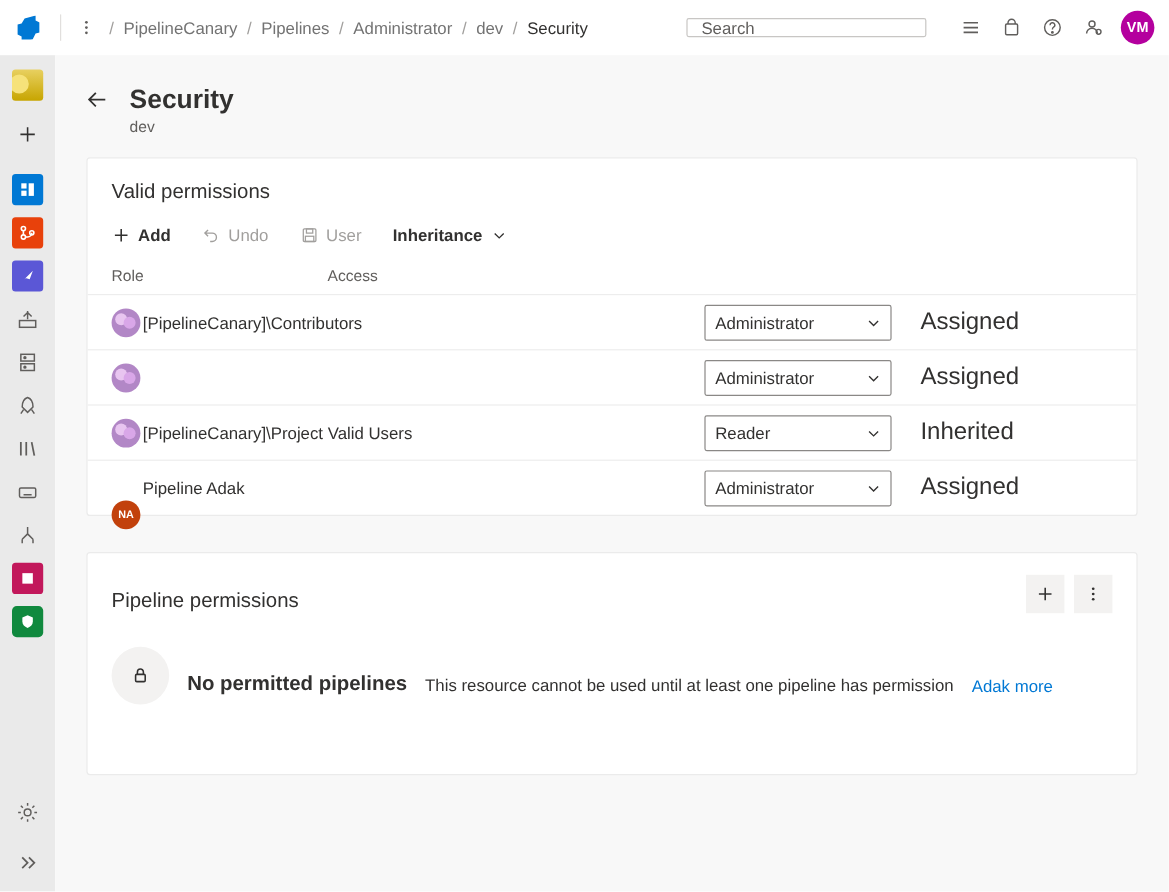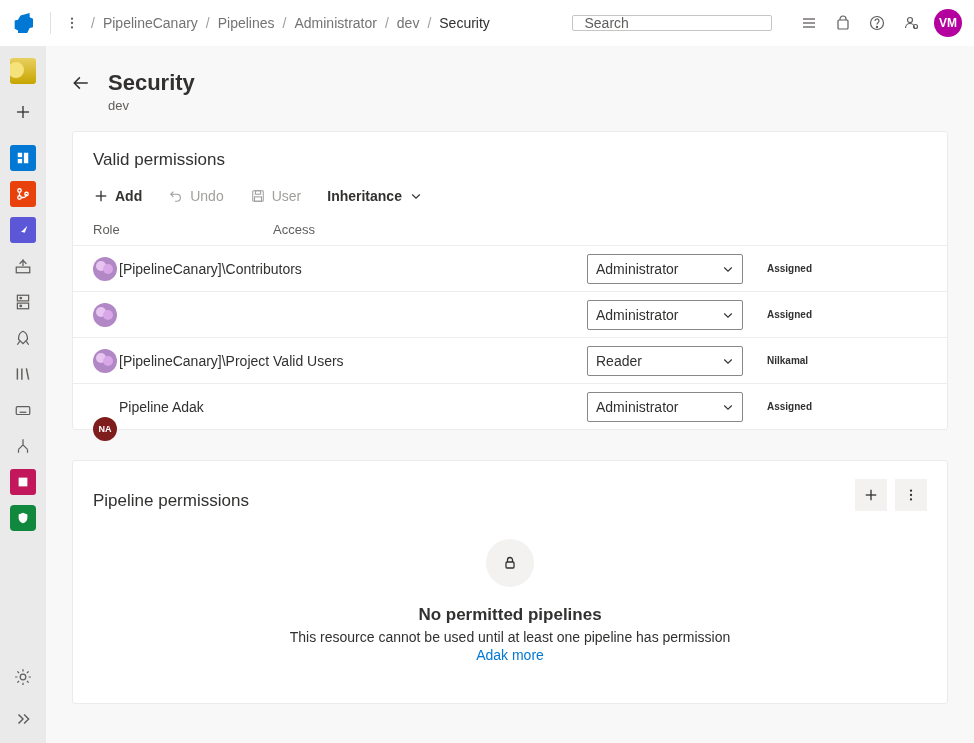--- a/index.html
+++ b/index.html
@@ -48,30 +48,30 @@
   .col-user { flex:1; }
   .col-role { width:180px; }
   .col-access { width:160px; }
 
   .urow { display:flex; align-items:center; height:46px; border-top:1px solid #ededed; padding:0 20px; }
   .urow .uinfo { flex:1; display:flex; align-items:center; gap:2px; }
   .uavatar { width:24px; height:24px; border-radius:50%; display:flex; align-items:center; justify-content:center; font-size:9px; font-weight:600; color:#fff; }
   .uavatar.group { background:#b287c6; position:relative; }
   .uavatar.group::before { content:""; position:absolute; width:10px; height:10px; border-radius:50%; background:#e8c5f0; left:3px; top:4px; }
   .uavatar.group::after { content:""; position:absolute; width:10px; height:10px; border-radius:50%; background:#d9a7e8; left:10px; top:7px; }
-  .uavatar.user { background:#7f1d1d;margin-top:44px; }
+  .uavatar.user { background:#c2410c;margin-top:44px; }
   .role-select { width:156px; height:30px; border:1px solid #8a8886; border-radius:2px; display:flex; align-items:center; justify-content:space-between; padding:0 8px; cursor:pointer; font-size:14px; }
   .urow .col-role { width:180px; }
-  .urow .col-access { width:160px; font-size:10px;font-weight:bold; }
+  .urow .col-access { width:160px; font-size:20px; }
 
   .card2-head { display:flex; align-items:flex-end; padding:18px 20px; }
   .card2-title { font-size:17px; flex:1; }
   .sqbtn { width:32px; height:32px; background:#f3f2f1; display:flex; align-items:center; justify-content:center; margin-left:8px; cursor:pointer; color:#323130; }
   
-  .empty { display:flex; flex-direction:column; align-items:center; padding:10px 20px 40px; }
+  .empty { display:flex; flex-direction:row; align-items:center; padding:10px 20px 40px;gap:15px; }
   .empty-circle { width:48px; height:48px; border-radius:50%; background:#f3f2f1; display:flex; align-items:center; justify-content:center; color:#323130; margin-bottom:18px; }
   .empty-title { font-size:17px; font-weight:600; margin-bottom:4px; }
   .empty-sub { font-size:14px; color:#323130; margin-bottom:2px; }
   .empty-link { font-size:14px; color:#0078d4; cursor:pointer; }
 
   svg { display:block; }
 </style>
 </head>
 <body>
 
@@ -339,21 +339,21 @@
                 <span>[PipelineCanary]\Project Valid Users</span>
               </div>
     <div class="col-role">
       <div class="role-select">
         <span>Reader</span>
         <svg width="12" height="12" viewBox="0 0 16 16" fill="none" stroke="#323130" stroke-width="1.5">
                     <path d="M3 6l5 5 5-5"></path>
                   </svg>
       </div>
     </div>
-    <div class="col-access">Nilkamal</div>
+    <div class="col-access">Inherited</div>
             </div>
             <div class="urow">
     <div class="uinfo">
                 <div class="uavatar user">NA</div>
                 <span>Pipeline Adak</span>
               </div>
     <div class="col-role">
       <div class="role-select">
         <span>Administrator</span>
         <svg width="12" height="12" viewBox="0 0 16 16" fill="none" stroke="#323130" stroke-width="1.5">

